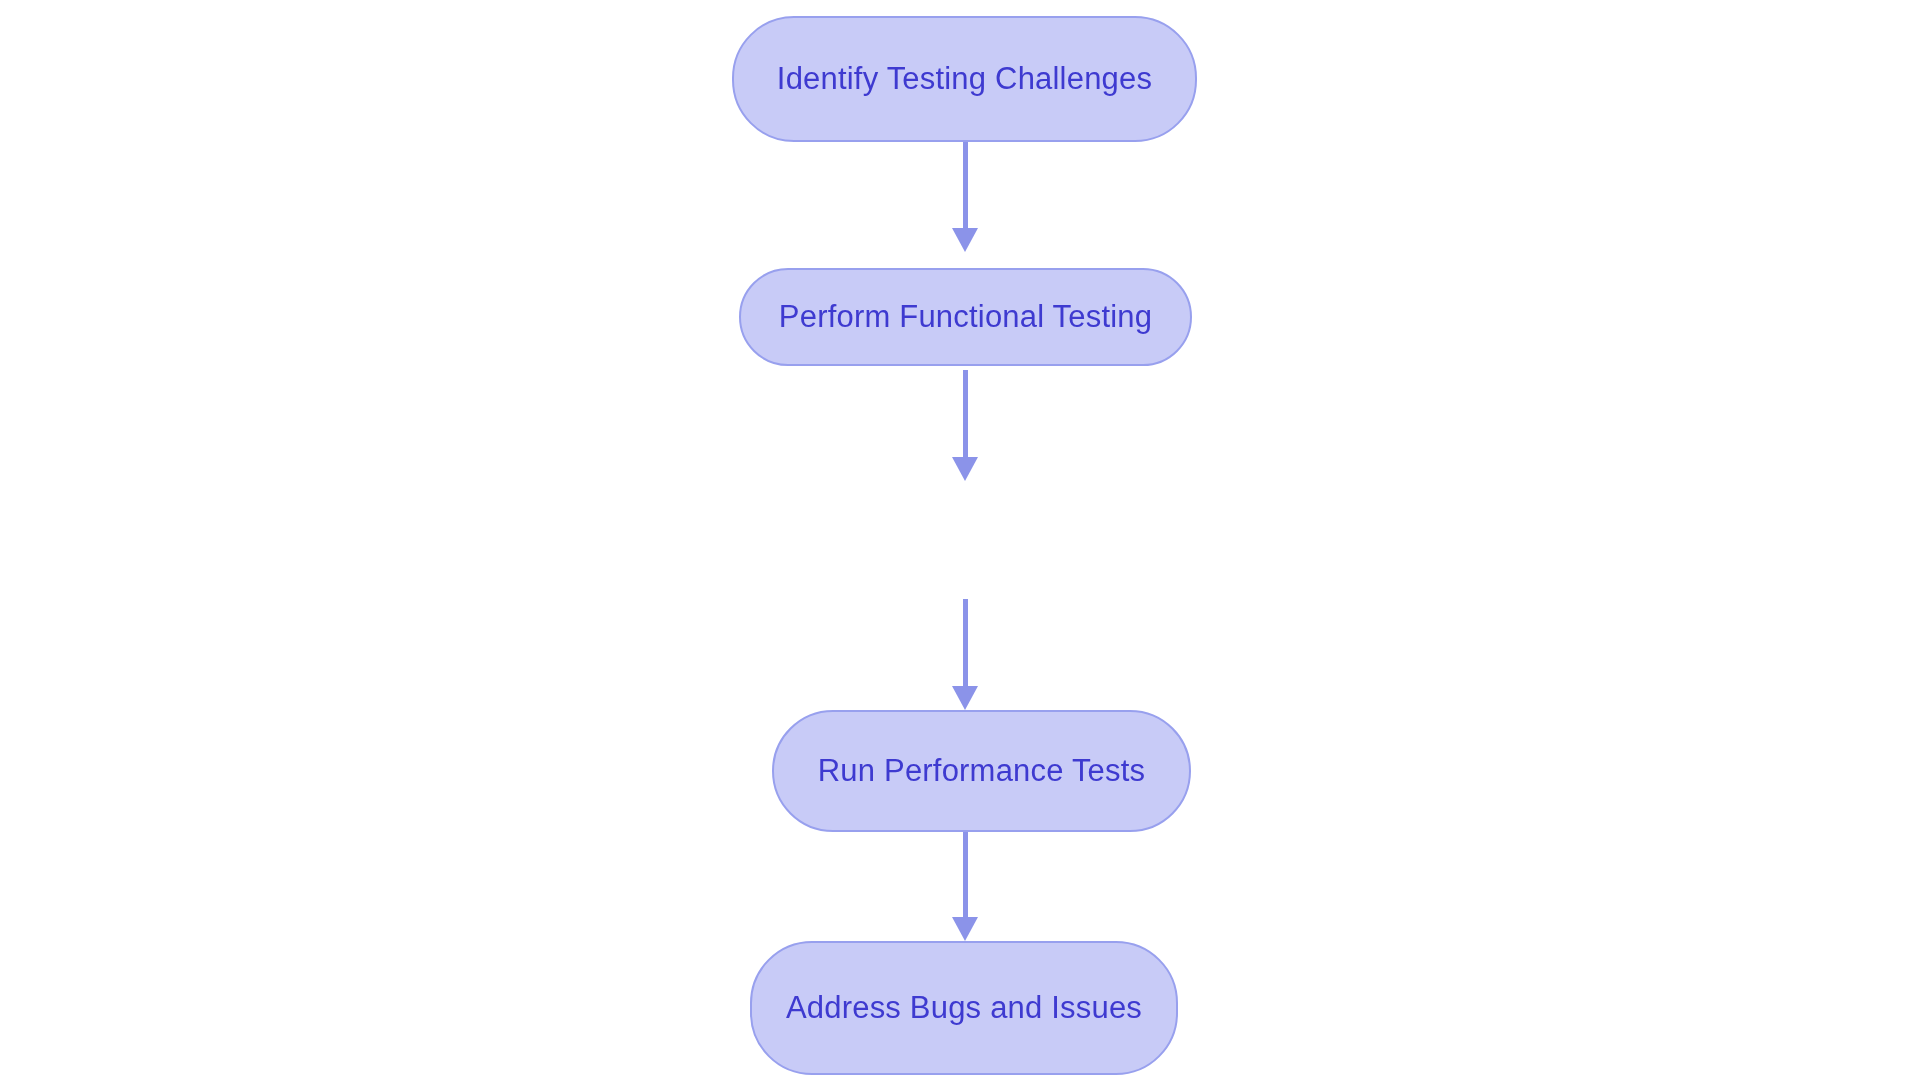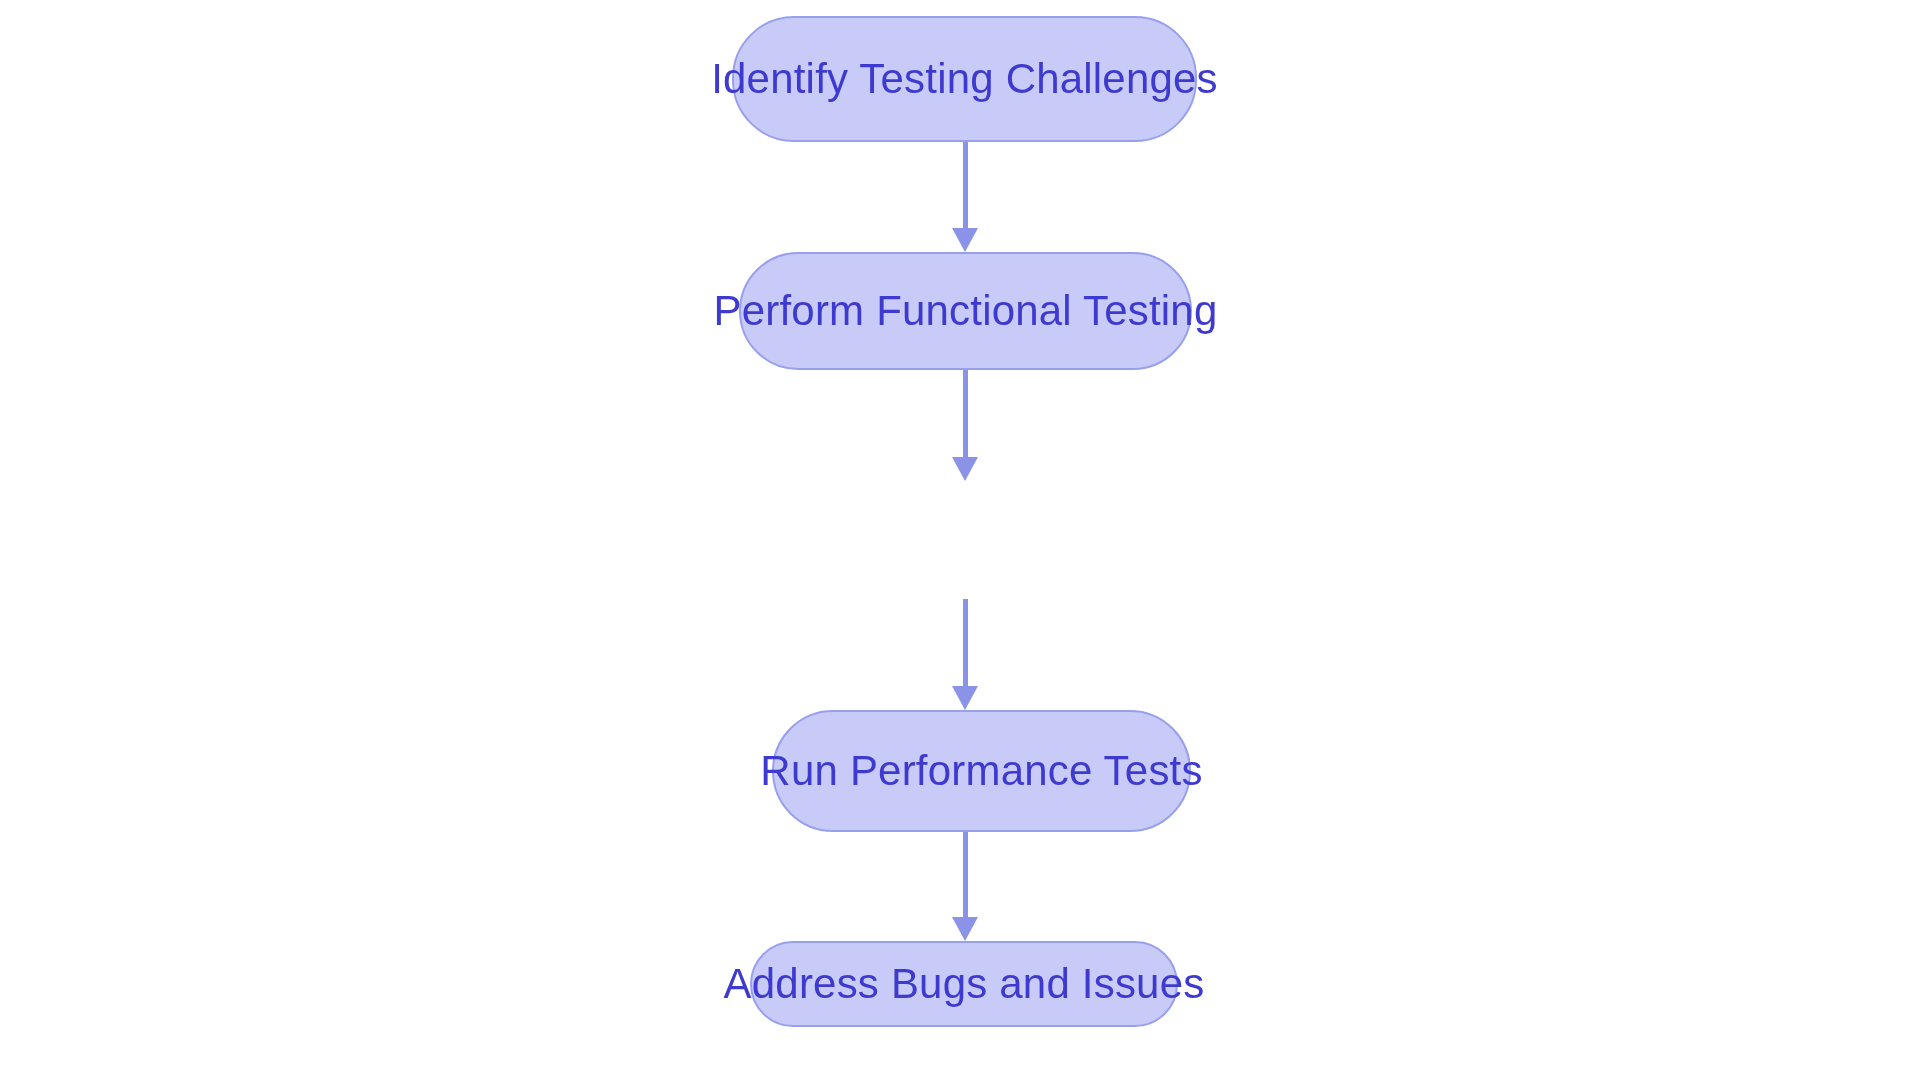--- a/index.html
+++ b/index.html
@@ -22,31 +22,31 @@
     box-sizing: border-box;
     background: var(--node-fill, #c8cbf7);
     border: 2px solid var(--node-border, #98a0ee);
     border-radius: 62px;
     display: flex;
     align-items: center;
     justify-content: center;
   }
   .node .label {
     color: var(--node-text, #3e3ad0);
-    font-size: 42px;
+    font-size: 31px;
     font-weight: 400;
     letter-spacing: 0.2px;
     white-space: nowrap;
     text-align: left;
   }
   .n1 { left: 732px; top: 16px;  width: 465px; height: 126px; }
-  .n2 { left: 739px; top: 252px; width: 453px; height: 118px; }
+  .n2 { left: 739px; top: 268px; width: 453px; height: 98px; }
   .n3 { left: 741px; top: 481px; width: 449px; height: 118px; }
   .n4 { left: 772px; top: 710px; width: 419px; height: 122px; }
-  .n5 { left: 750px; top: 941px; width: 428px; height: 86px; }
+  .n5 { left: 750px; top: 941px; width: 428px; height: 134px; }
 
   .arrow {
     position: absolute;
     left: 952px;
     width: 26px;
     display: flex;
     flex-direction: column;
     align-items: center;
   }
   .arrow .line {

